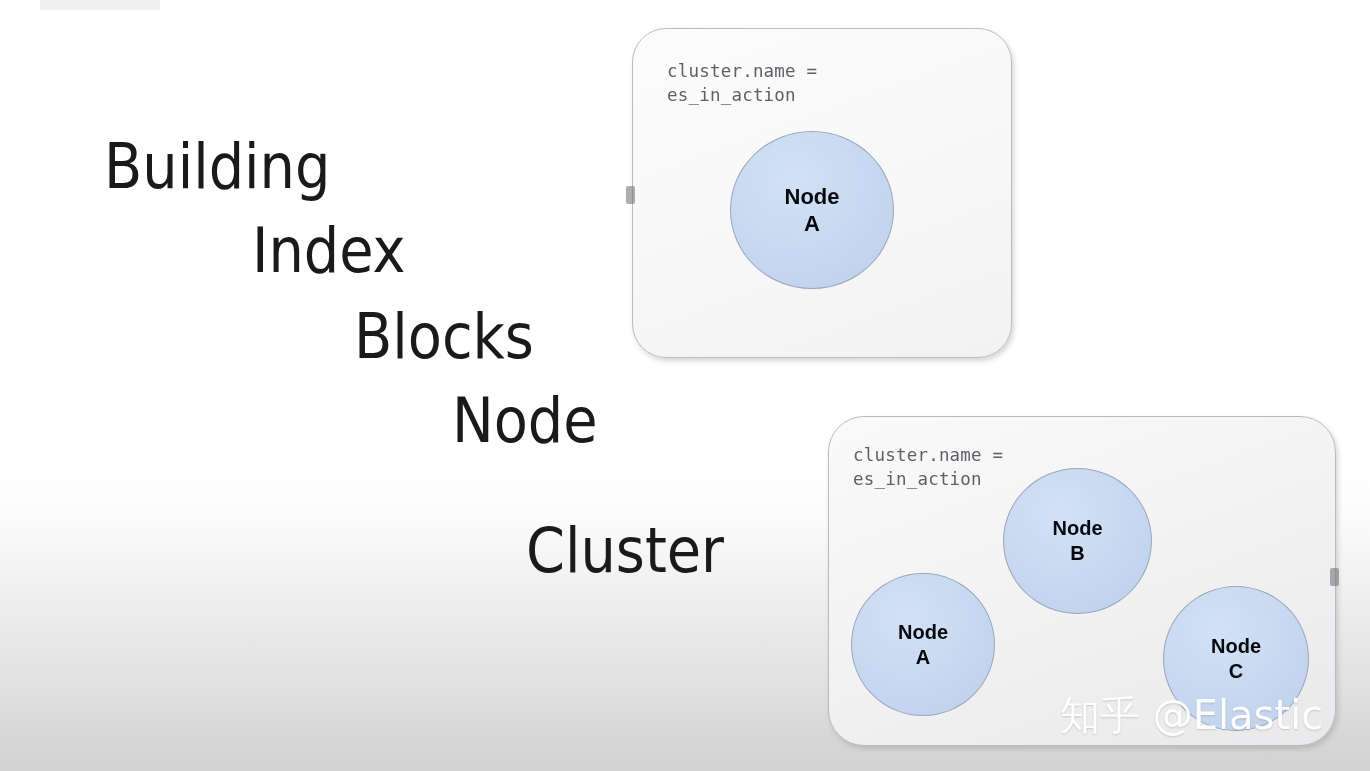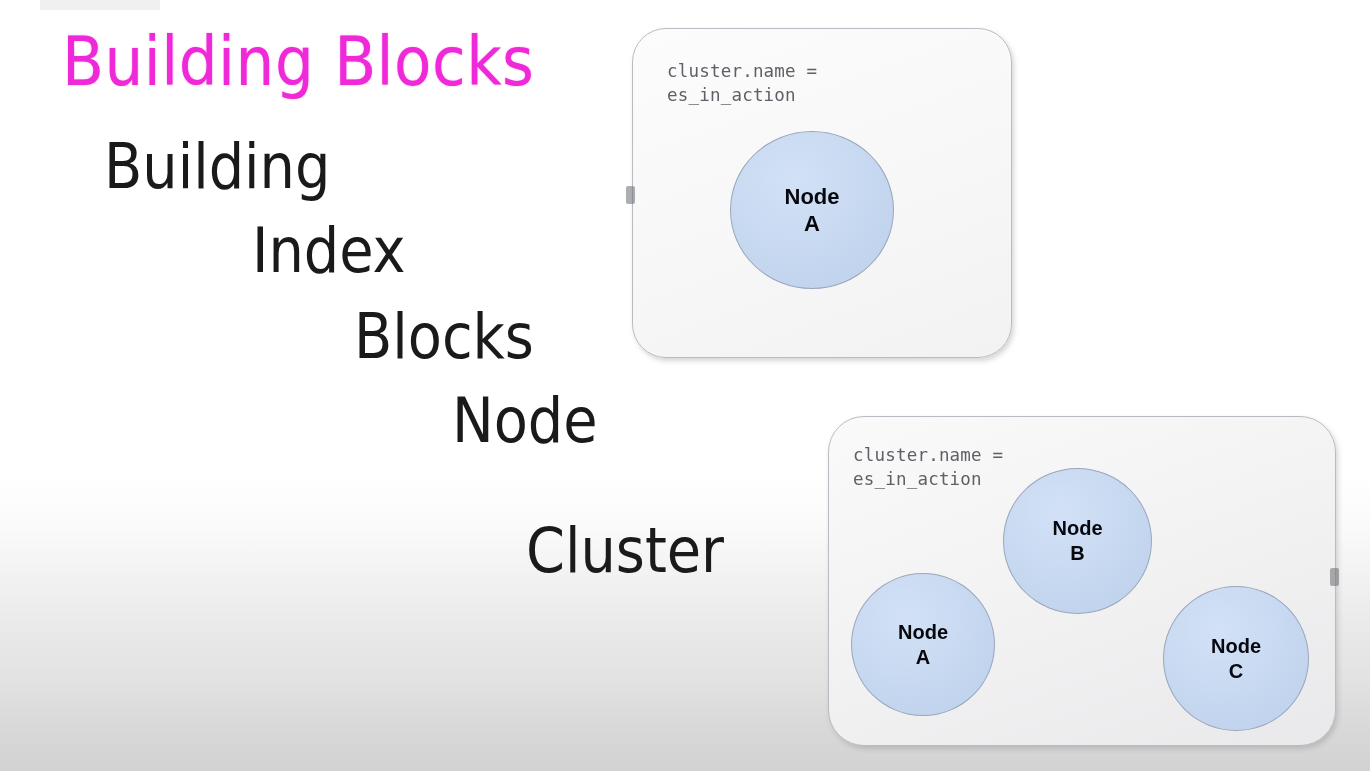--- a/index.html
+++ b/index.html
@@ -198,21 +198,20 @@
     text-shadow: 0 1px 2px rgba(120,120,125,0.35);
   }
 </style>
 </head>
 <body>
 
 <div id="slide">
 
   <div class="top-band"></div>
 
-  <div class="slide-title">Building Blocks</div>
 
   <div class="term-list">
     <div class="term term-0">Building</div>
     <div class="term term-1">Index</div>
     <div class="term term-2">Blocks</div>
     <div class="term term-3">Node</div>
     <div class="term term-4">Cluster</div>
   </div>
 
   <div class="cluster-box single">
@@ -243,14 +242,15 @@
     <span class="node-word">A</span>
   </div>
 
   <div class="node multi-c">
     <span class="node-word">Node</span>
     <span class="node-word">C</span>
   </div>
 
   <div class="edge-handle right-multi"></div>
 
+  <div class="watermark">知乎 @Elastic</div>
 
 </div>
 
 </body></html>

